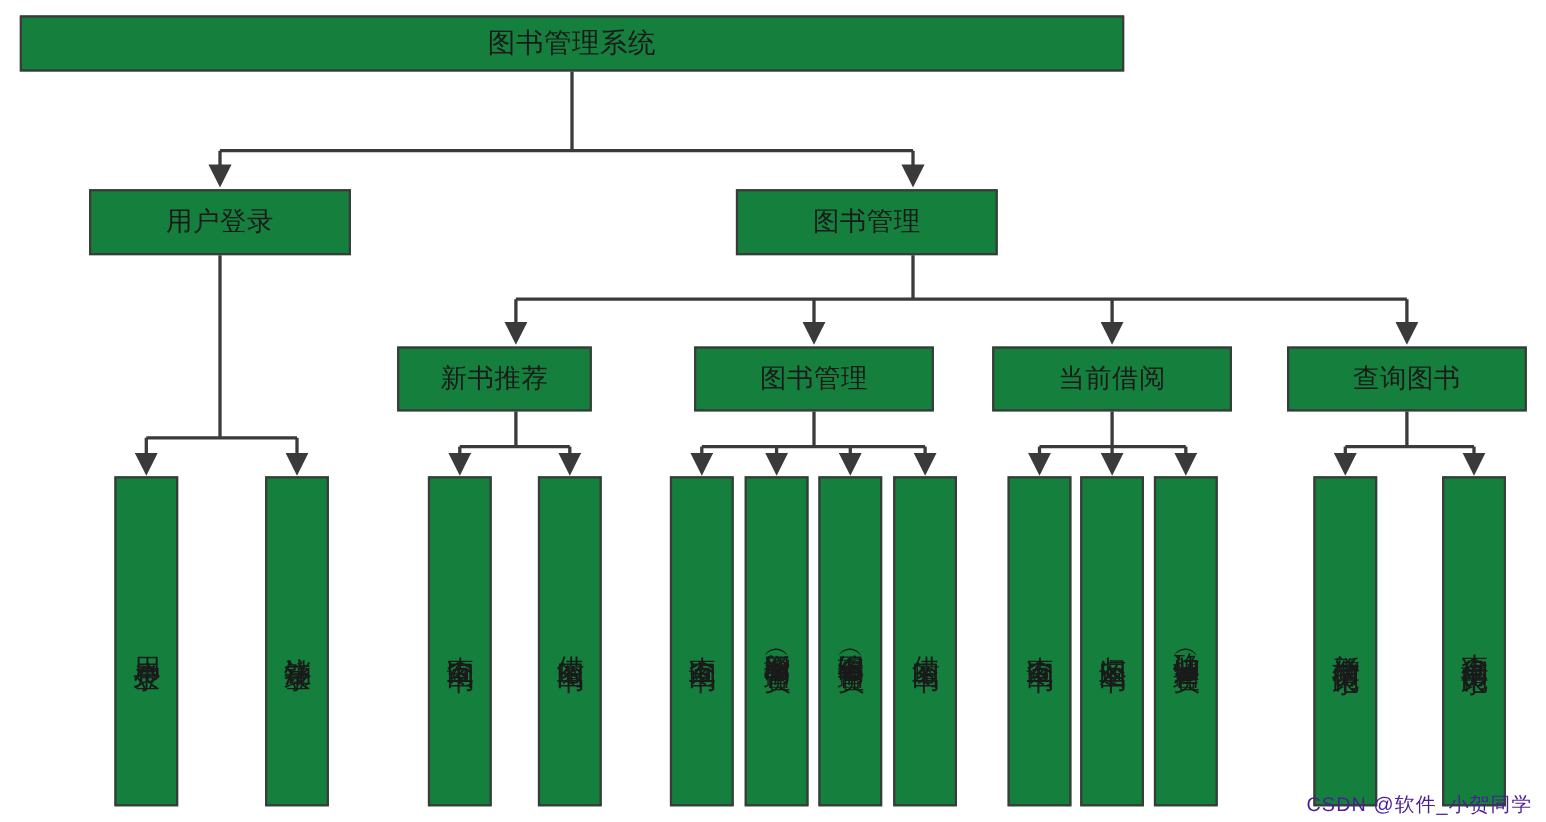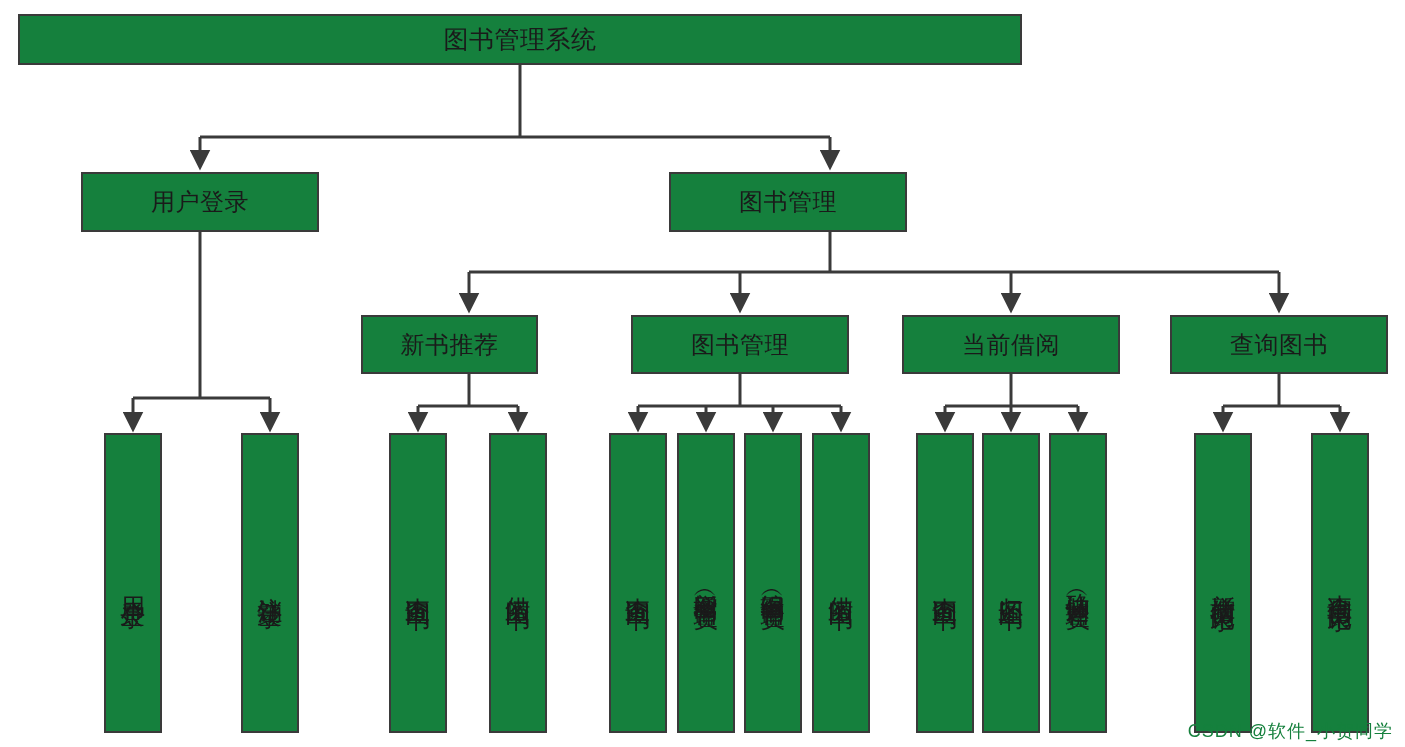--- a/index.html
+++ b/index.html
@@ -48,21 +48,21 @@
     white-space:pre;
     max-height:100%;
   }
   .node.leaf.narrow .lbl{font-size:24px;letter-spacing:2px;}
 
   .watermark{
     position:absolute;
     right:12px;
     bottom:4px;
     font-size:18px;
-    color:#15803d;
+    color:#4c1d95;
     letter-spacing:1px;
     white-space:nowrap;
   }
 </style>
 </head>
 <body>
 
 <div id="canvas">
 
   <svg class="edges" viewBox="0 0 1405 747">

